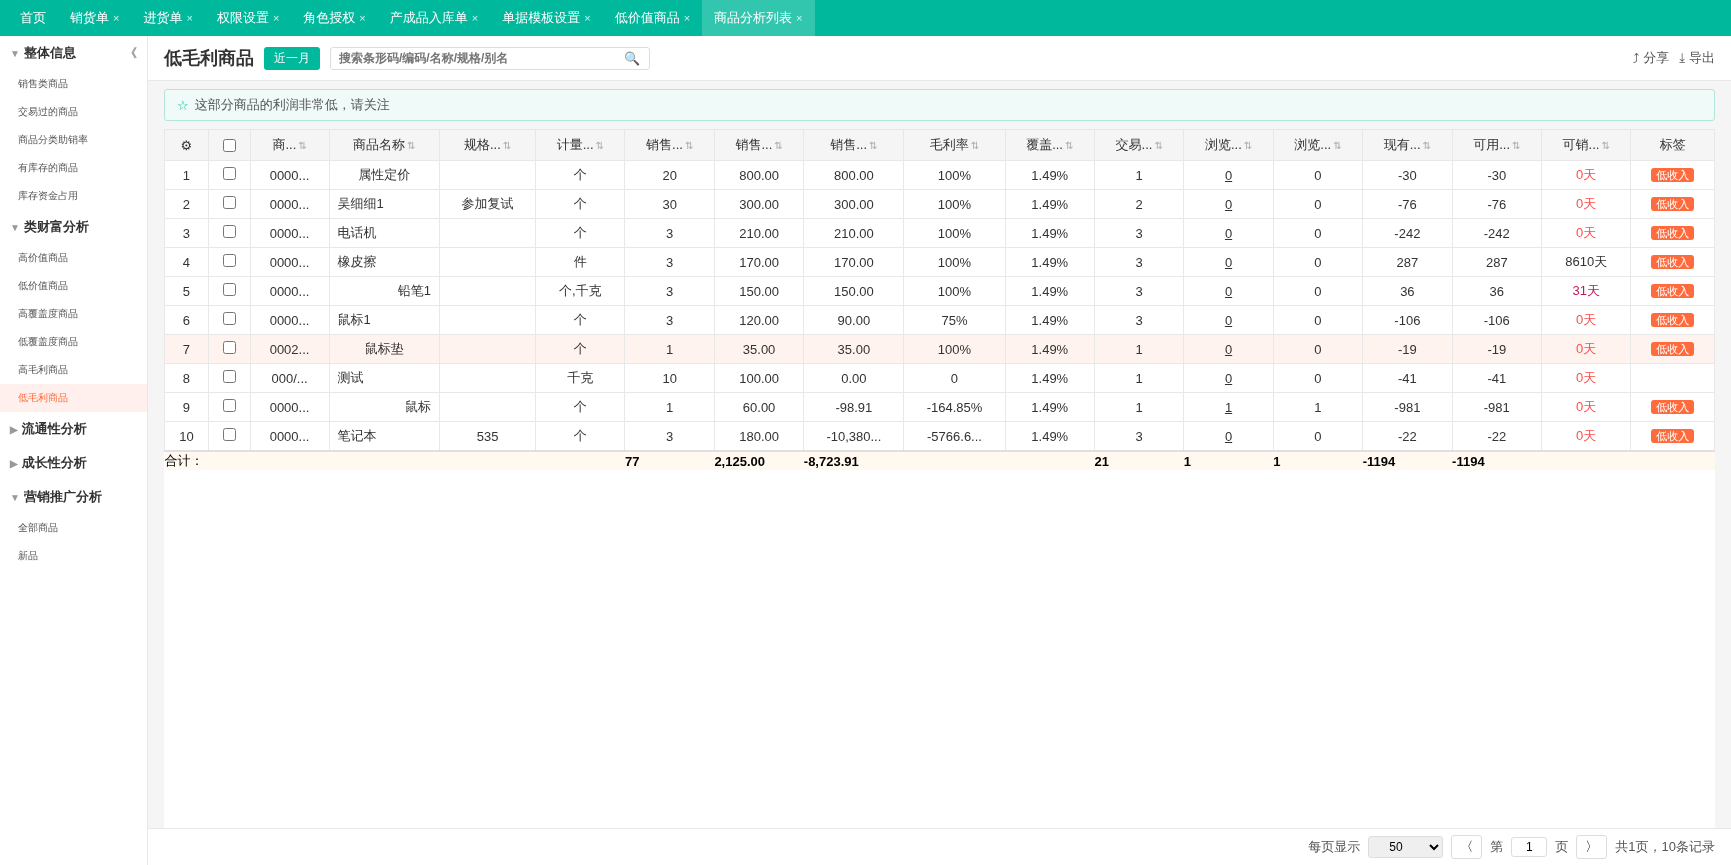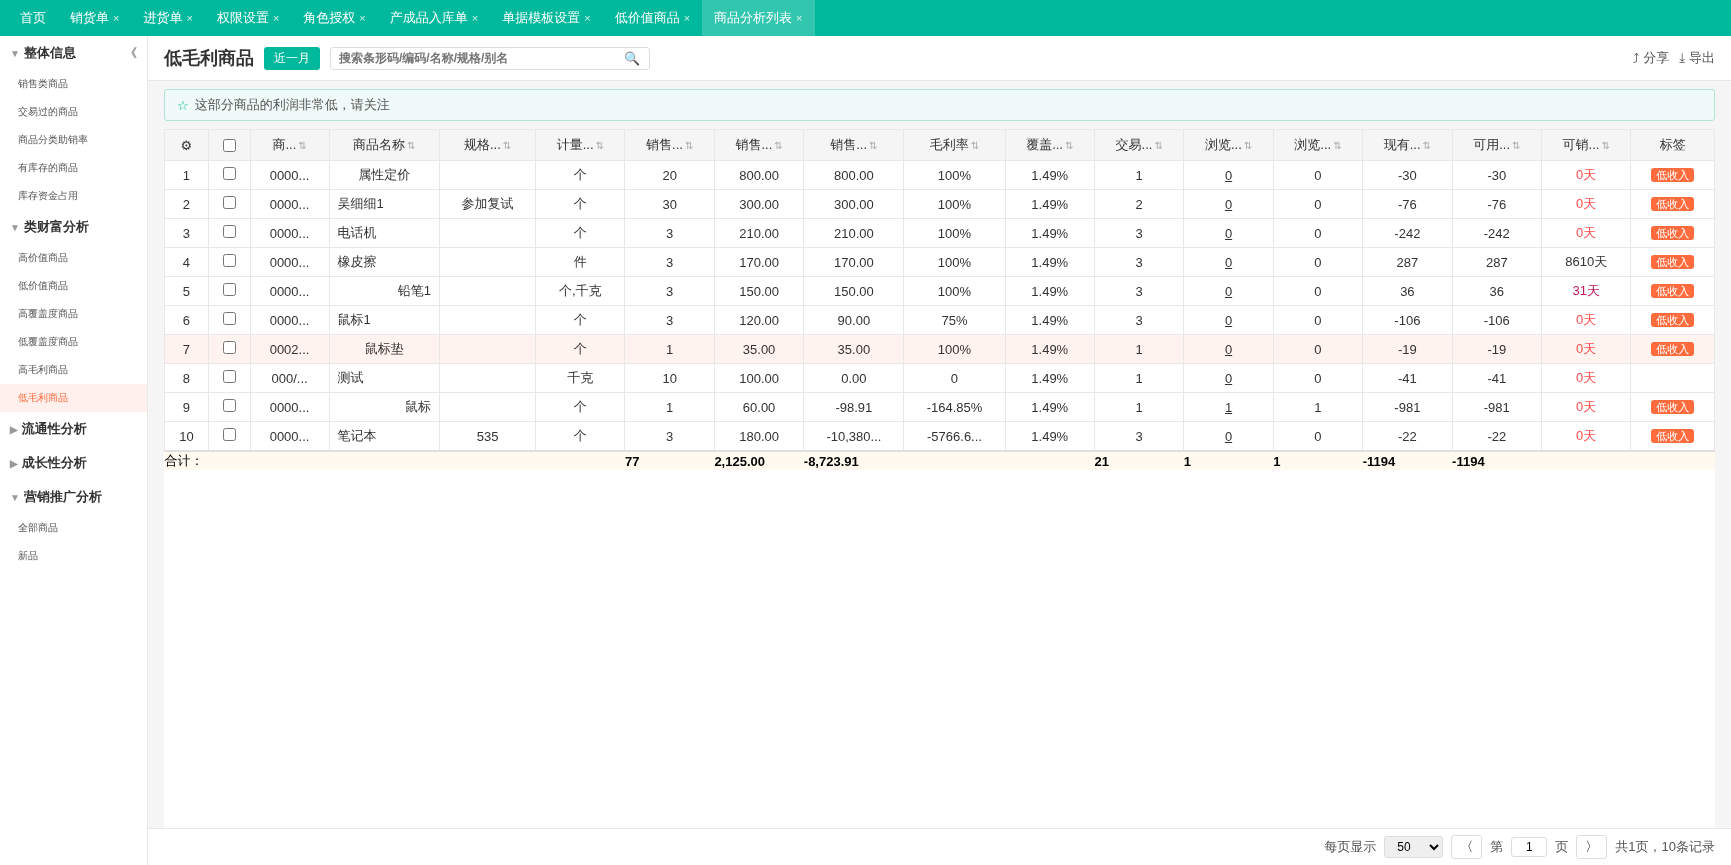--- a/index.html
+++ b/index.html
@@ -205,21 +205,21 @@
       justify-content: flex-end;
       padding: 6px 16px;
       border-top: 1px solid #e8e8e8;
       gap: 8px;
       font-size: 12px;
       color: #555;
     }
     .pagination-bar select {
       border: 1px solid #ddd;
       border-radius: 3px;
-      padding: 2px 8px;
+      padding: 2px 16px;
       font-size: 12px;
     }
     .pagination-bar .pg-btn {
       border: 1px solid #ddd;
       background: #fff;
       padding: 2px 8px;
       cursor: pointer;
       border-radius: 3px;
     }
     .pagination-bar .pg-btn:disabled { color: #ccc; cursor: default; }

